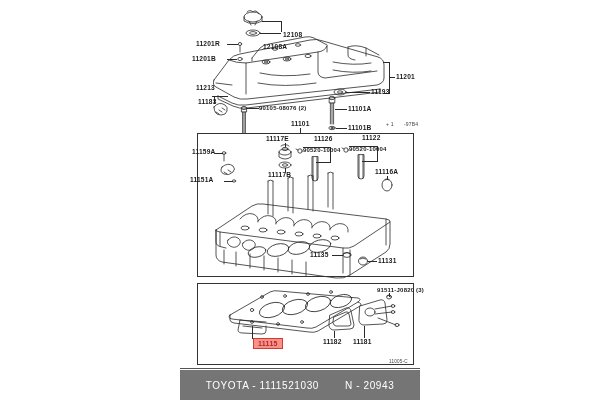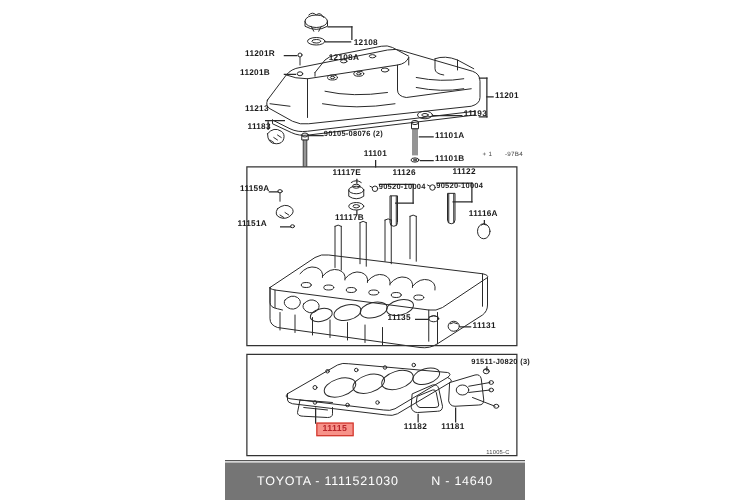--- a/index.html
+++ b/index.html
@@ -405,16 +405,16 @@
 
   <div class="lbl" style="left:323px;top:339px;">11182</div>
   <div class="lbl" style="left:353px;top:339px;">11181</div>
   <div class="lbl sm" style="left:377px;top:287px;">91511-J0820 (3)</div>
 
   <div class="lbl tiny" style="left:389px;top:360px;font-size:4.6px;">11005-C</div>
   <div id="footrule"></div>
 
   <div id="footer">
     <span>TOYOTA - 1111521030</span>
-    <span>N - 14640</span>
+    <span>N - 20943</span>
   </div>
 
 </div>
 
 </body></html>

